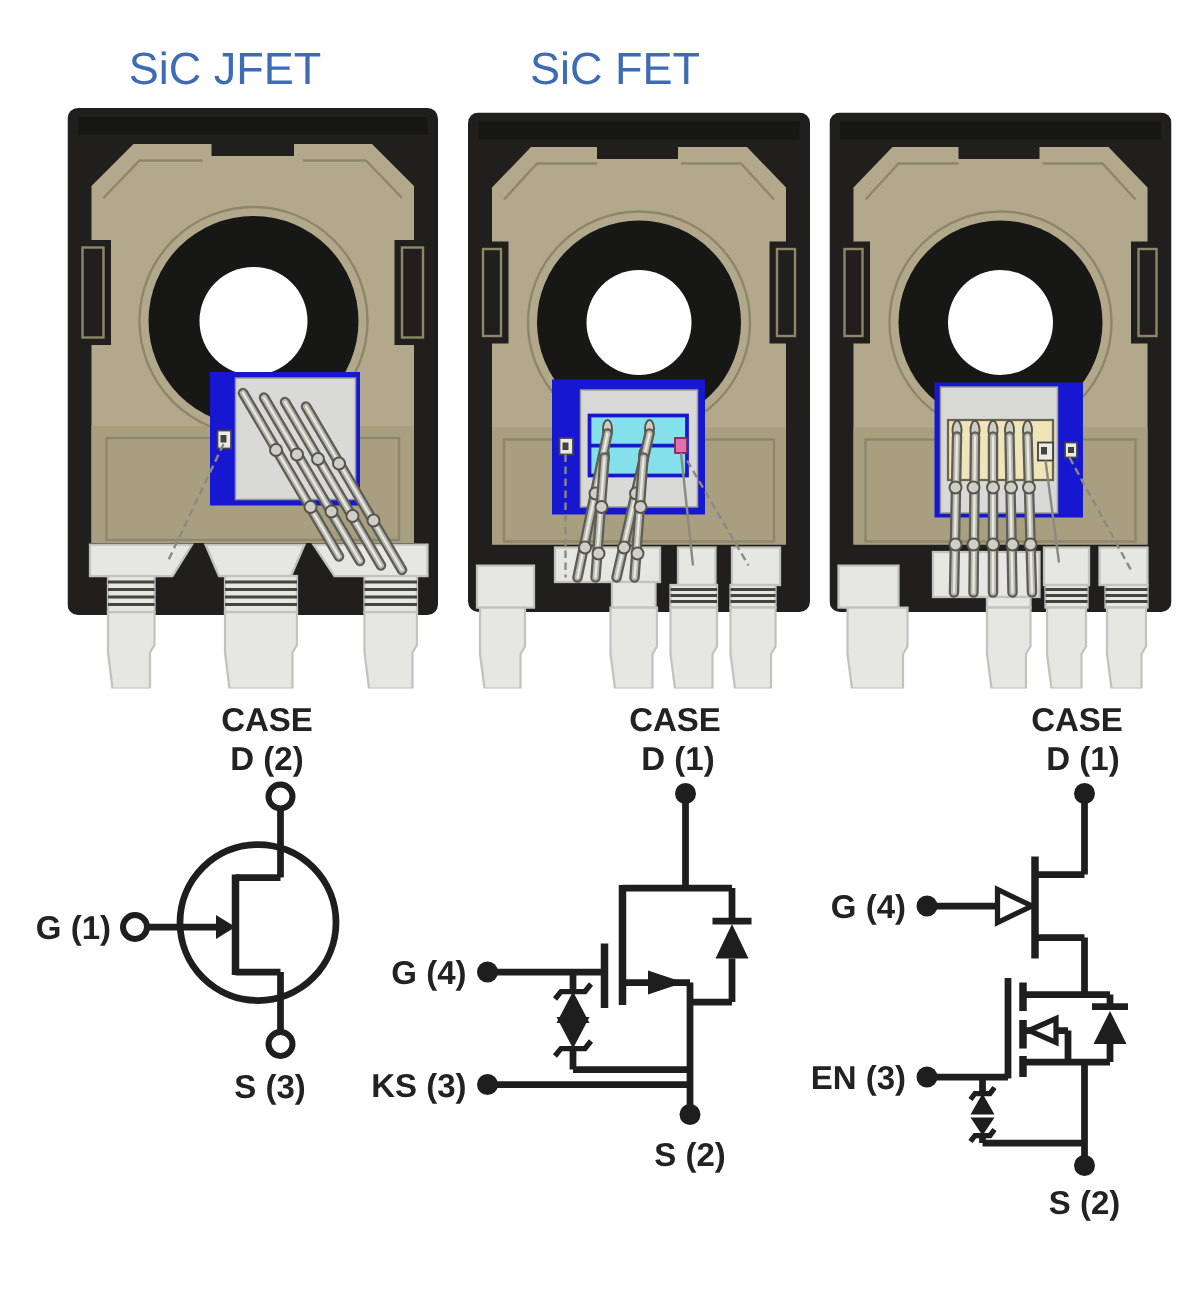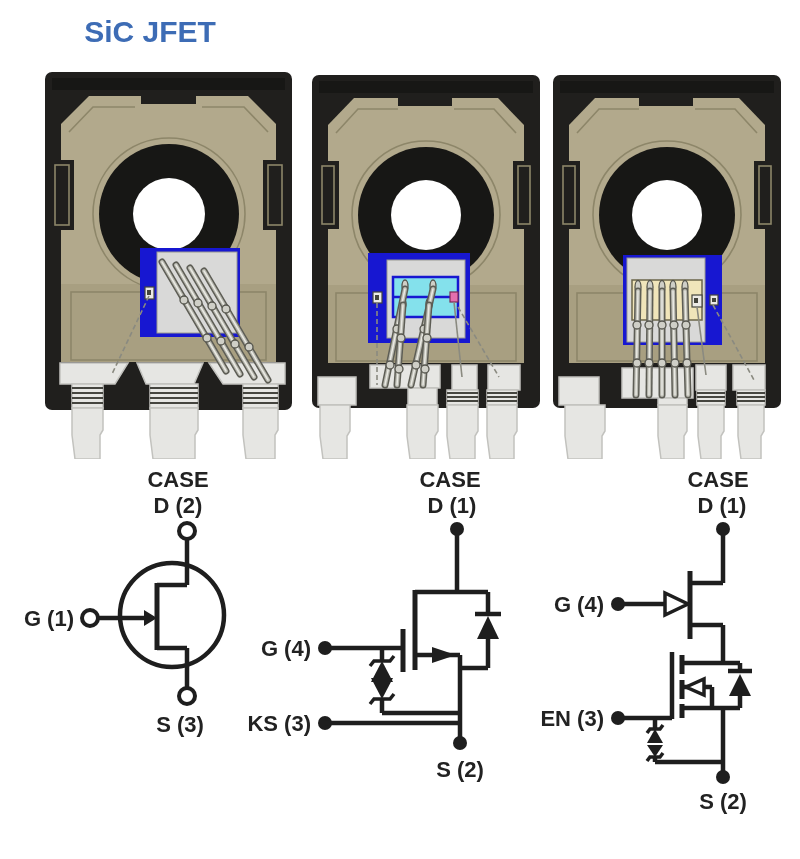--- a/index.html
+++ b/index.html
@@ -1,18 +1,18 @@
 <!DOCTYPE html>
 <html style="--title_blue: #3d6cb5; --schematic_ink: #1e1e1e; --package_body: #201f1d; --hole_black: #171715; --package_tan: #b2a98c; --package_tan_low: #a89f81; --tan_outline: #8d8669; --die_attach_blue: #1717d1; --die_grey: #d9d9d8; --die_cyan: #84e1ec; --die_cream: #f0e5ba; --pad_pink: #e36fae; --lead_grey: #e6e6e3; --lead_shade: #c2c2be;"><head>
 <meta charset="utf-8">
 <style>
   html,body{margin:0;padding:0;background:#fff;}
   body{width:800px;height:859px;position:relative;font-family:"Liberation Sans",sans-serif;}
   .canvas{position:absolute;left:0;top:0;width:800px;height:859px;background:#fff;overflow:hidden;}
-  .col-title{position:absolute;top:12px;height:40px;font-size:30px;font-weight:700;
+  .col-title{position:absolute;top:27px;height:40px;font-size:30px;font-weight:400;
              color:var(--title_blue);text-align:center;line-height:40px;}
   #title-jfet{left:30px;width:240px;}
   #title-sicfet{left:310px;width:200px;}
   #title-dgfet{left:600px;width:180px;}
   .pkg{position:absolute;}
   #pkg1{left:45px;top:72px;width:247px;height:387px;}
   #pkg2{left:312px;top:75px;width:228px;height:384px;}
   #pkg3{left:553px;top:75px;width:228px;height:384px;}
   #schem{position:absolute;left:0;top:460px;width:800px;height:399px;}
   
@@ -47,20 +47,21 @@
   .schem-t{font-size:22px;font-weight:600;fill:#222222;text-anchor:middle;
            font-family:"Liberation Sans",sans-serif;}
   .end{text-anchor:end;}
 </style>
 </head>
 <body>
 
 <div class="canvas">
 
   <div class="col-title" id="title-jfet">SiC JFET</div>
+  <div class="col-title" id="title-sicfet">SiC FET</div>
 
   <svg class="pkg" id="pkg1" viewBox="0 0 247 387">
     <g>
       <rect class="f-body" x="0" y="0" width="247" height="338" rx="7"></rect>
       <rect class="f-dark" x="7" y="6" width="233" height="12"></rect>
       <path class="f-tan" d="M16,52 L44,24 H203 L231,52 V290 H16 Z"></path>
       <rect class="f-tanlow" x="16" y="212" width="215" height="78"></rect>
       <rect class="f-body" x="96" y="24" width="55" height="8"></rect>
       <path class="s-tan" d="M24,60 L48,35 H90"></path>
       <path class="s-tan" d="M223,60 L199,35 H157"></path>

